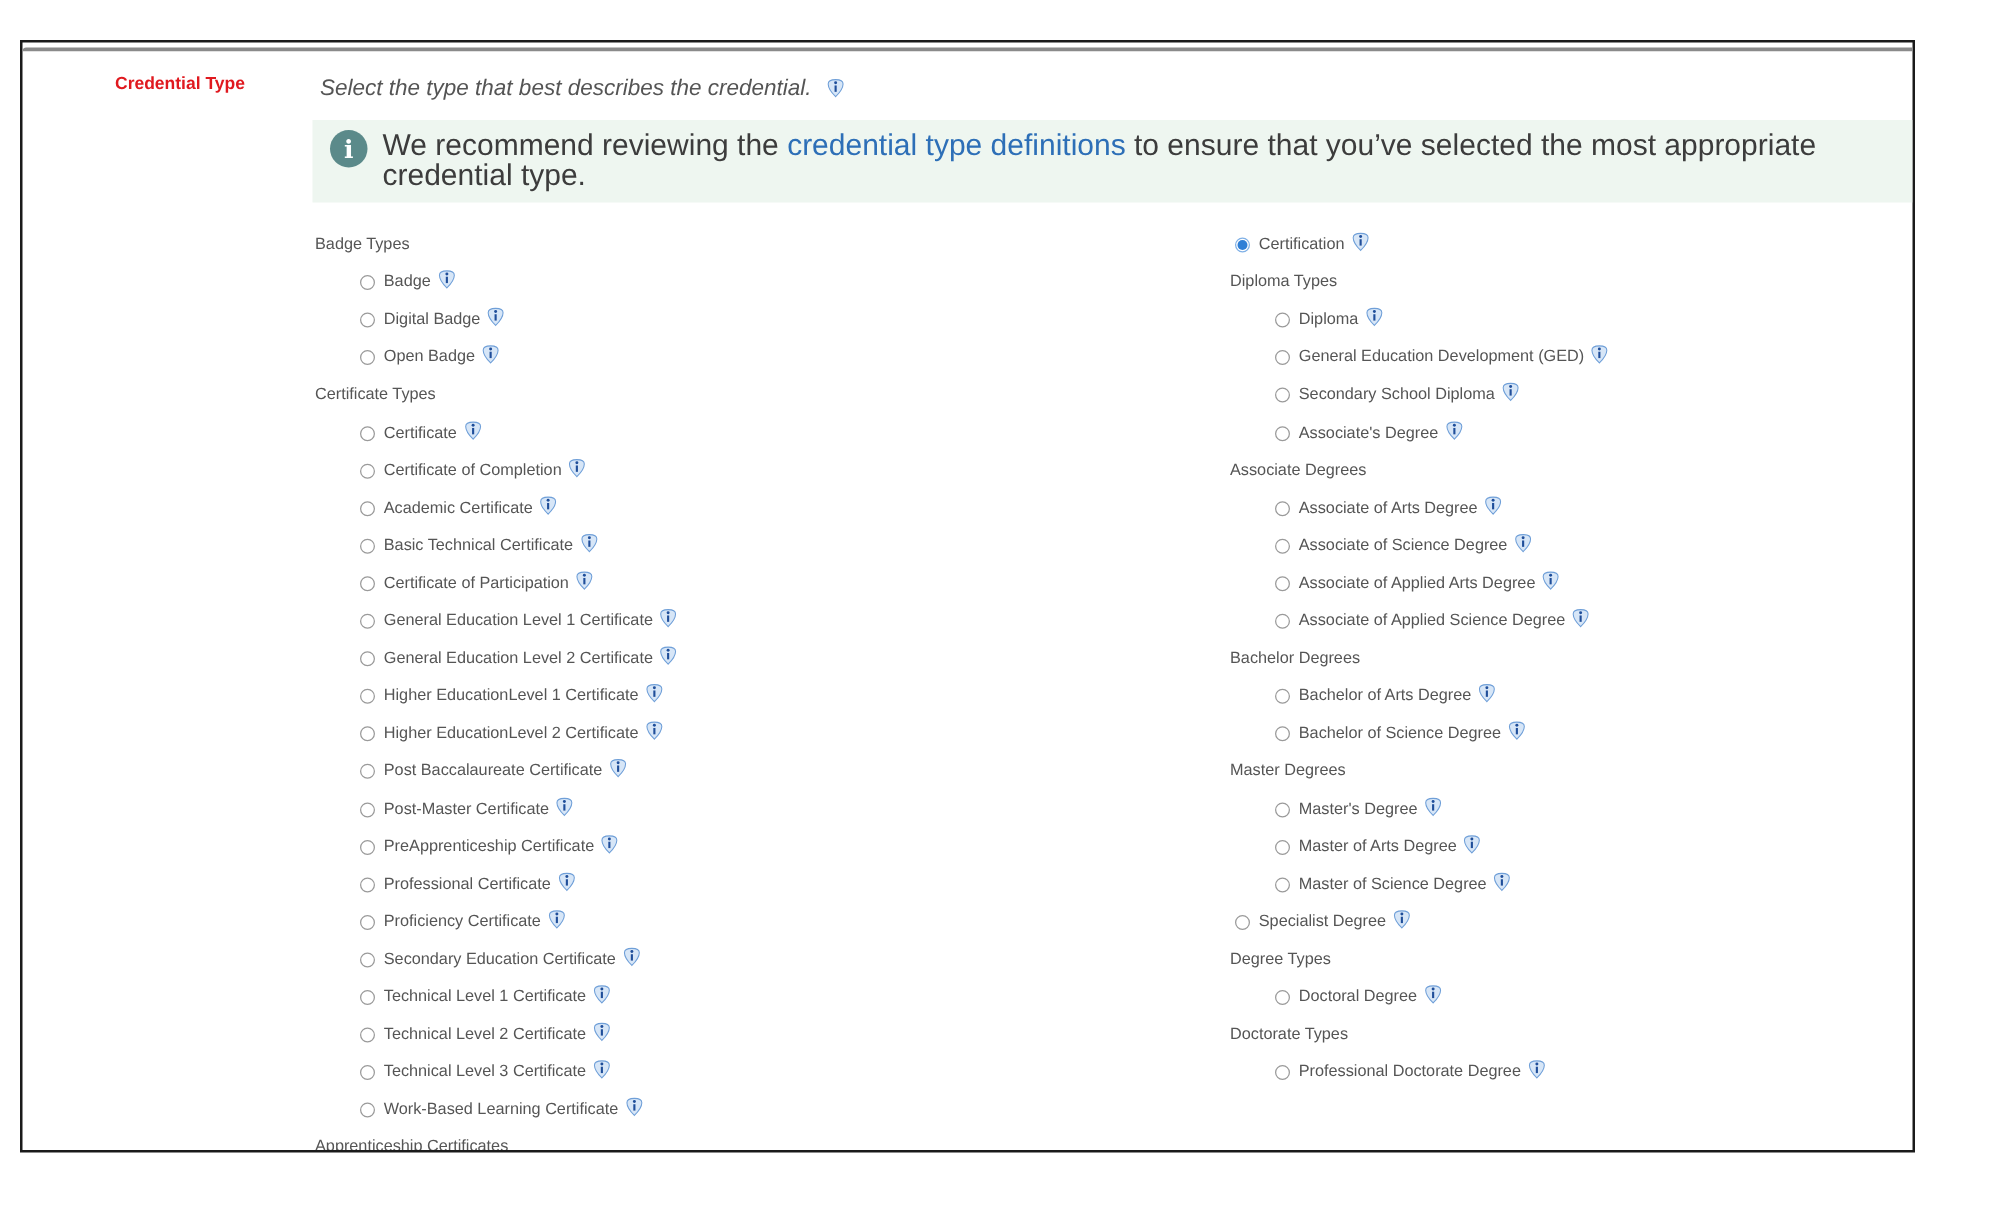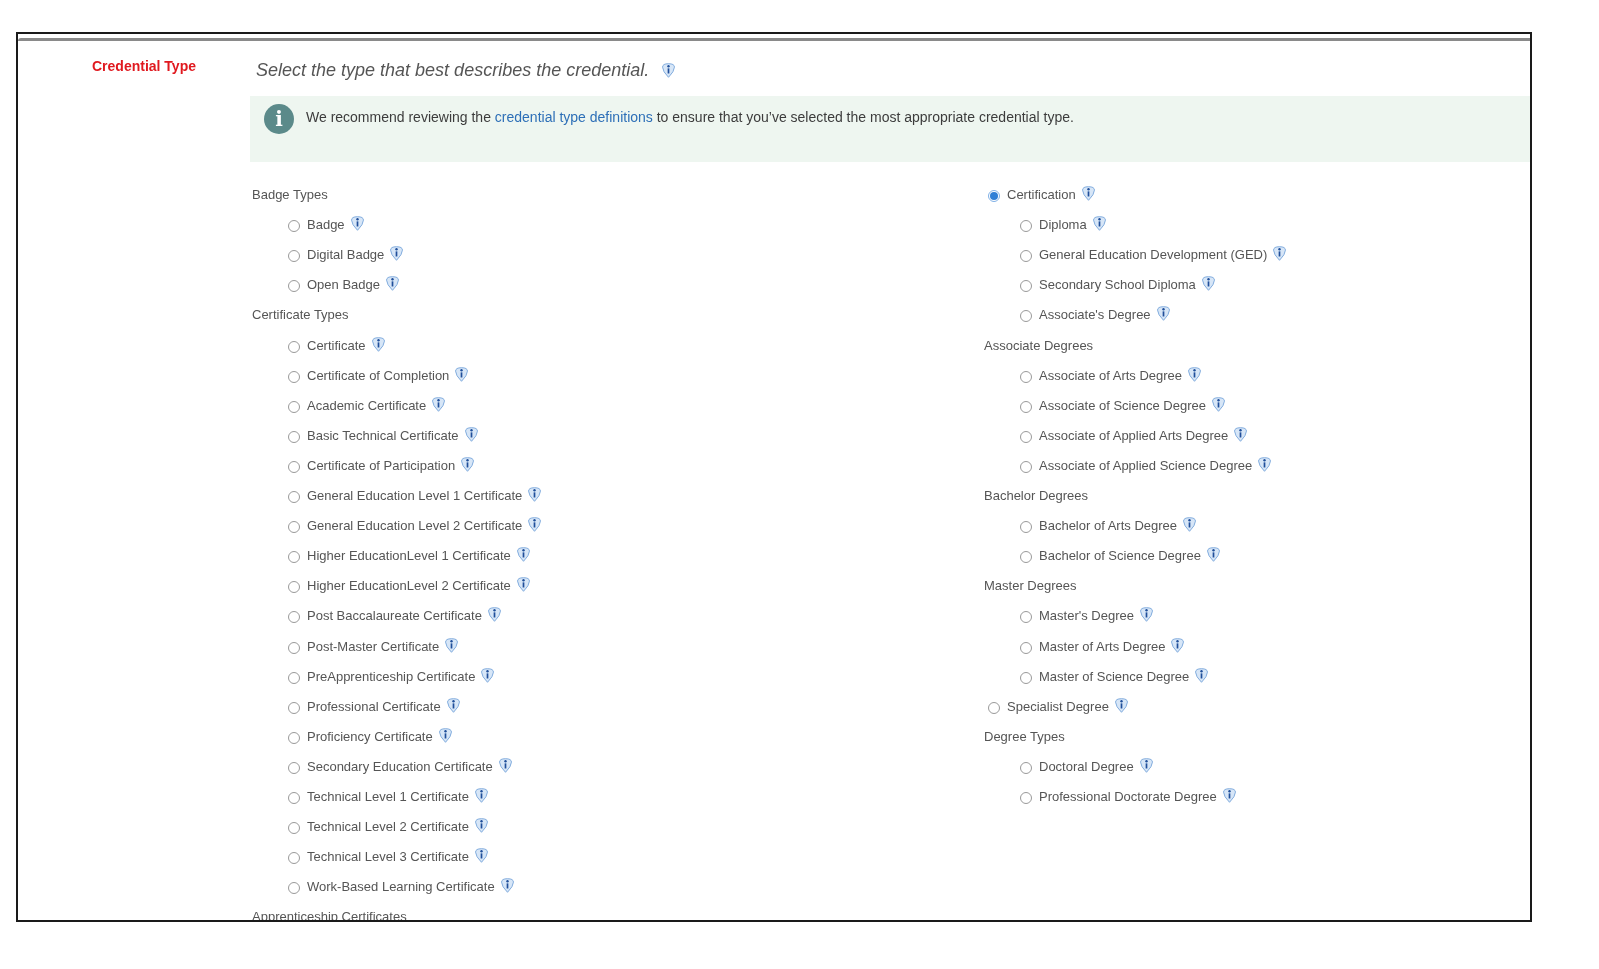--- a/index.html
+++ b/index.html
@@ -21,21 +21,21 @@
     display: flex; align-items: center; gap: 7px;
   }
   .banner {
     position: absolute; left: 232px; top: 62px; right: 0; height: 66px; background: #eef6f0;
   }
   .banner-icon {
     position: absolute; left: 14px; top: 8px; width: 30px; height: 30px; border-radius: 50%;
     background: #5b8a8a; color: #fff; font-weight: bold; font-family: "DejaVu Serif", serif;
     font-size: 20px; line-height: 30px; text-align: center;
   }
-  .banner-text { position: absolute; left: 56px; top: 9px; font-size: 14px; color: #3c3c3c; line-height: 24px; }
+  .banner-text { position: absolute; left: 56px; top: 9px; font-size: 24px; color: #3c3c3c; line-height: 24px; }
   .banner-link { color: #2d6fb7; cursor: pointer; }
   .col { position: absolute; top: 138px; }
   .col-left { left: 234px; }
   .col-right { left: 966px; }
   .row { height: 30.1px; display: flex; align-items: flex-end; font-size: 13px; color: #555; white-space: nowrap; }
   .group-header { padding-left: 0; }
   .opt { padding-left: 36px; }
   .opt.top { padding-left: 4px; }
   .radio {
     width: 12px; height: 12px; border: 1px solid #9a9a9a; border-radius: 50%; margin-right: 7px;
@@ -332,20 +332,23 @@
         <span class="radio checked"></span>
         <span>Certification</span>
         <span class="info">
           <svg viewBox="0 0 20 20">
             <path d="M3 6 Q3 2 10 2 Q17 2 17 6 Q17 11 10 18 Q3 11 3 6 Z" fill="#d7e6f7" stroke="#6f9fd8" stroke-width="1"></path>
             <circle cx="10" cy="5" r="1.4" fill="#1f4e9a"></circle>
             <rect x="9" y="7.5" width="2" height="6" fill="#1f4e9a"></rect>
           </svg>
         </span>
       </div>
+      <div class="row group-header">
+        <span>Diploma Types</span>
+      </div>
       <div class="row opt">
         <span class="radio"></span>
         <span>Diploma</span>
         <span class="info">
           <svg viewBox="0 0 20 20">
             <path d="M3 6 Q3 2 10 2 Q17 2 17 6 Q17 11 10 18 Q3 11 3 6 Z" fill="#d7e6f7" stroke="#6f9fd8" stroke-width="1"></path>
             <circle cx="10" cy="5" r="1.4" fill="#1f4e9a"></circle>
             <rect x="9" y="7.5" width="2" height="6" fill="#1f4e9a"></rect>
           </svg>
         </span>
@@ -508,20 +511,23 @@
       <div class="row opt">
         <span class="radio"></span>
         <span>Doctoral Degree</span>
         <span class="info">
           <svg viewBox="0 0 20 20">
             <path d="M3 6 Q3 2 10 2 Q17 2 17 6 Q17 11 10 18 Q3 11 3 6 Z" fill="#d7e6f7" stroke="#6f9fd8" stroke-width="1"></path>
             <circle cx="10" cy="5" r="1.4" fill="#1f4e9a"></circle>
             <rect x="9" y="7.5" width="2" height="6" fill="#1f4e9a"></rect>
           </svg>
         </span>
+      </div>
+      <div class="row group-header">
+        <span>Doctorate Types</span>
       </div>
       <div class="row opt">
         <span class="radio"></span>
         <span>Professional Doctorate Degree</span>
         <span class="info">
           <svg viewBox="0 0 20 20">
             <path d="M3 6 Q3 2 10 2 Q17 2 17 6 Q17 11 10 18 Q3 11 3 6 Z" fill="#d7e6f7" stroke="#6f9fd8" stroke-width="1"></path>
             <circle cx="10" cy="5" r="1.4" fill="#1f4e9a"></circle>
             <rect x="9" y="7.5" width="2" height="6" fill="#1f4e9a"></rect>
           </svg>

